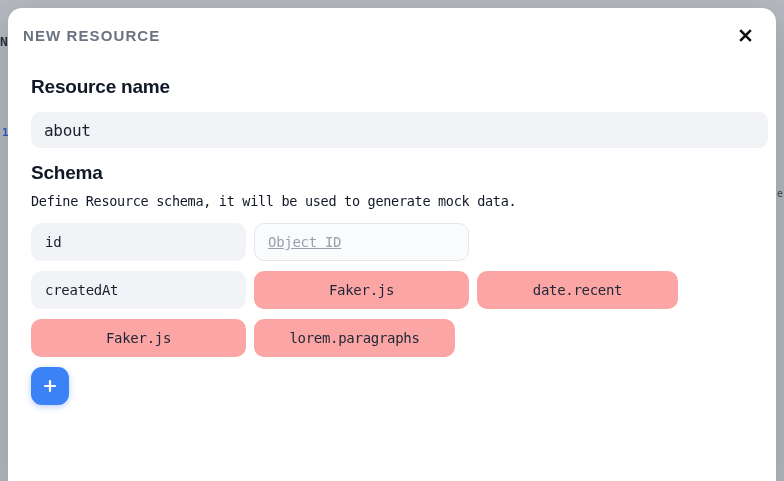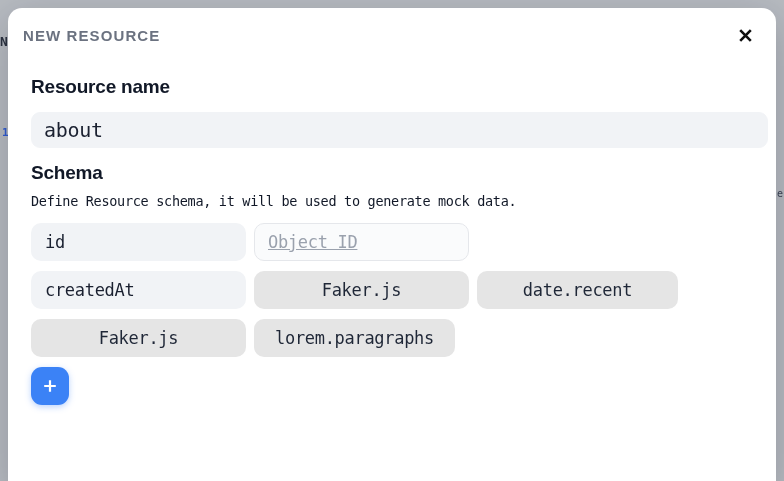--- a/index.html
+++ b/index.html
@@ -139,21 +139,21 @@
     display: block;
     box-sizing: border-box;
     width: 737px;
     height: 36px;
     margin: 14px 0 0 8px;
     background: #f1f3f6;
     border: 1px solid #f1f3f6;
     border-radius: 9px;
     padding: 0 12px;
     font-family: "DejaVu Sans Mono", monospace;
-    font-size: 20px;
+    font-size: 16px;
     color: #1a2030;
     outline: none;
     letter-spacing: -.3px;
   }
 
   
   .schema-rows {
     margin-top: 14px;
   }
   .schema-row {
@@ -161,35 +161,35 @@
     gap: 8px;
     margin: 0 0 10px 8px;
   }
   .cell {
     box-sizing: border-box;
     height: 38px;
     border-radius: 10px;
     display: flex;
     align-items: center;
     font-family: "DejaVu Sans Mono", monospace;
-    font-size: 17px;
+    font-size: 14px;
     letter-spacing: -.3px;
     border: 1px solid transparent;
   }
   .cell-name {
     width: 215px;
     background: #f1f3f6;
     padding: 0 13px;
     color: #1a2030;
     outline: none;
   }
   .cell-select {
     width: 215px;
     justify-content: center;
-    background: #e5e5e5;
+    background: #fca5a5;
     color: #1f2737;
   }
   .cell-select.wide {
     width: 201px;
   }
   .cell-empty {
     width: 215px;
     background: #fafbfc;
     border: 1px solid #e5e7eb;
     justify-content: flex-start;

